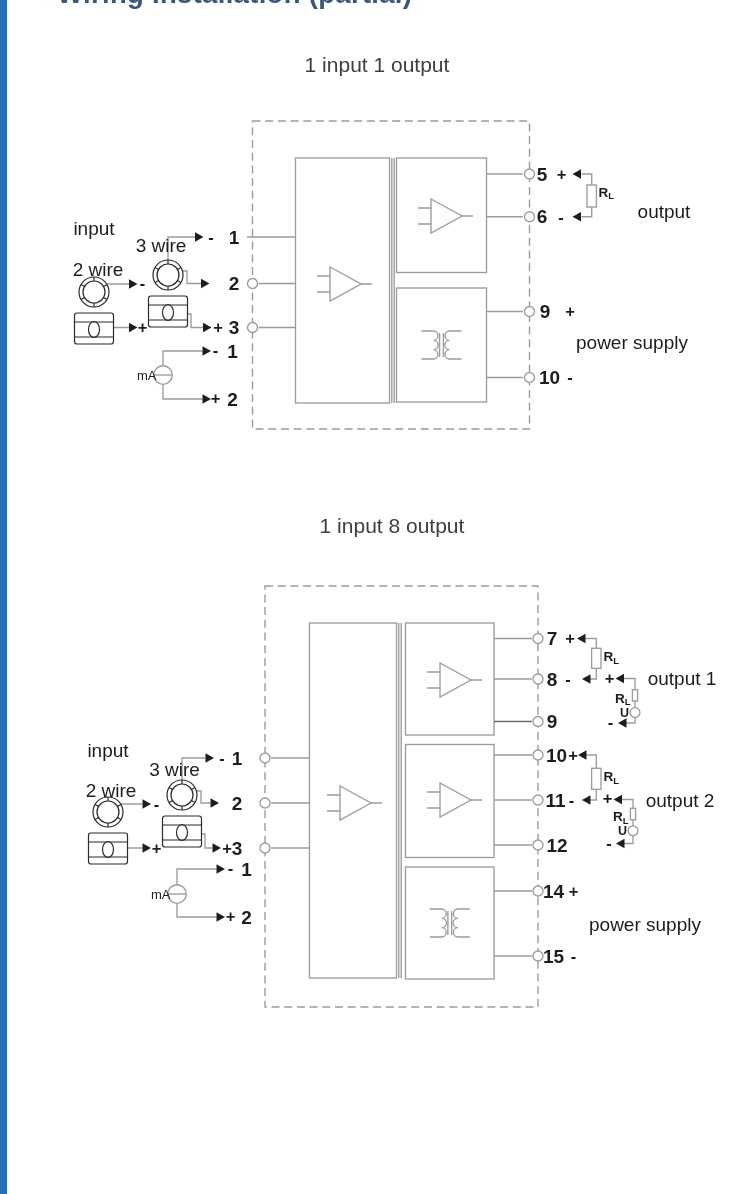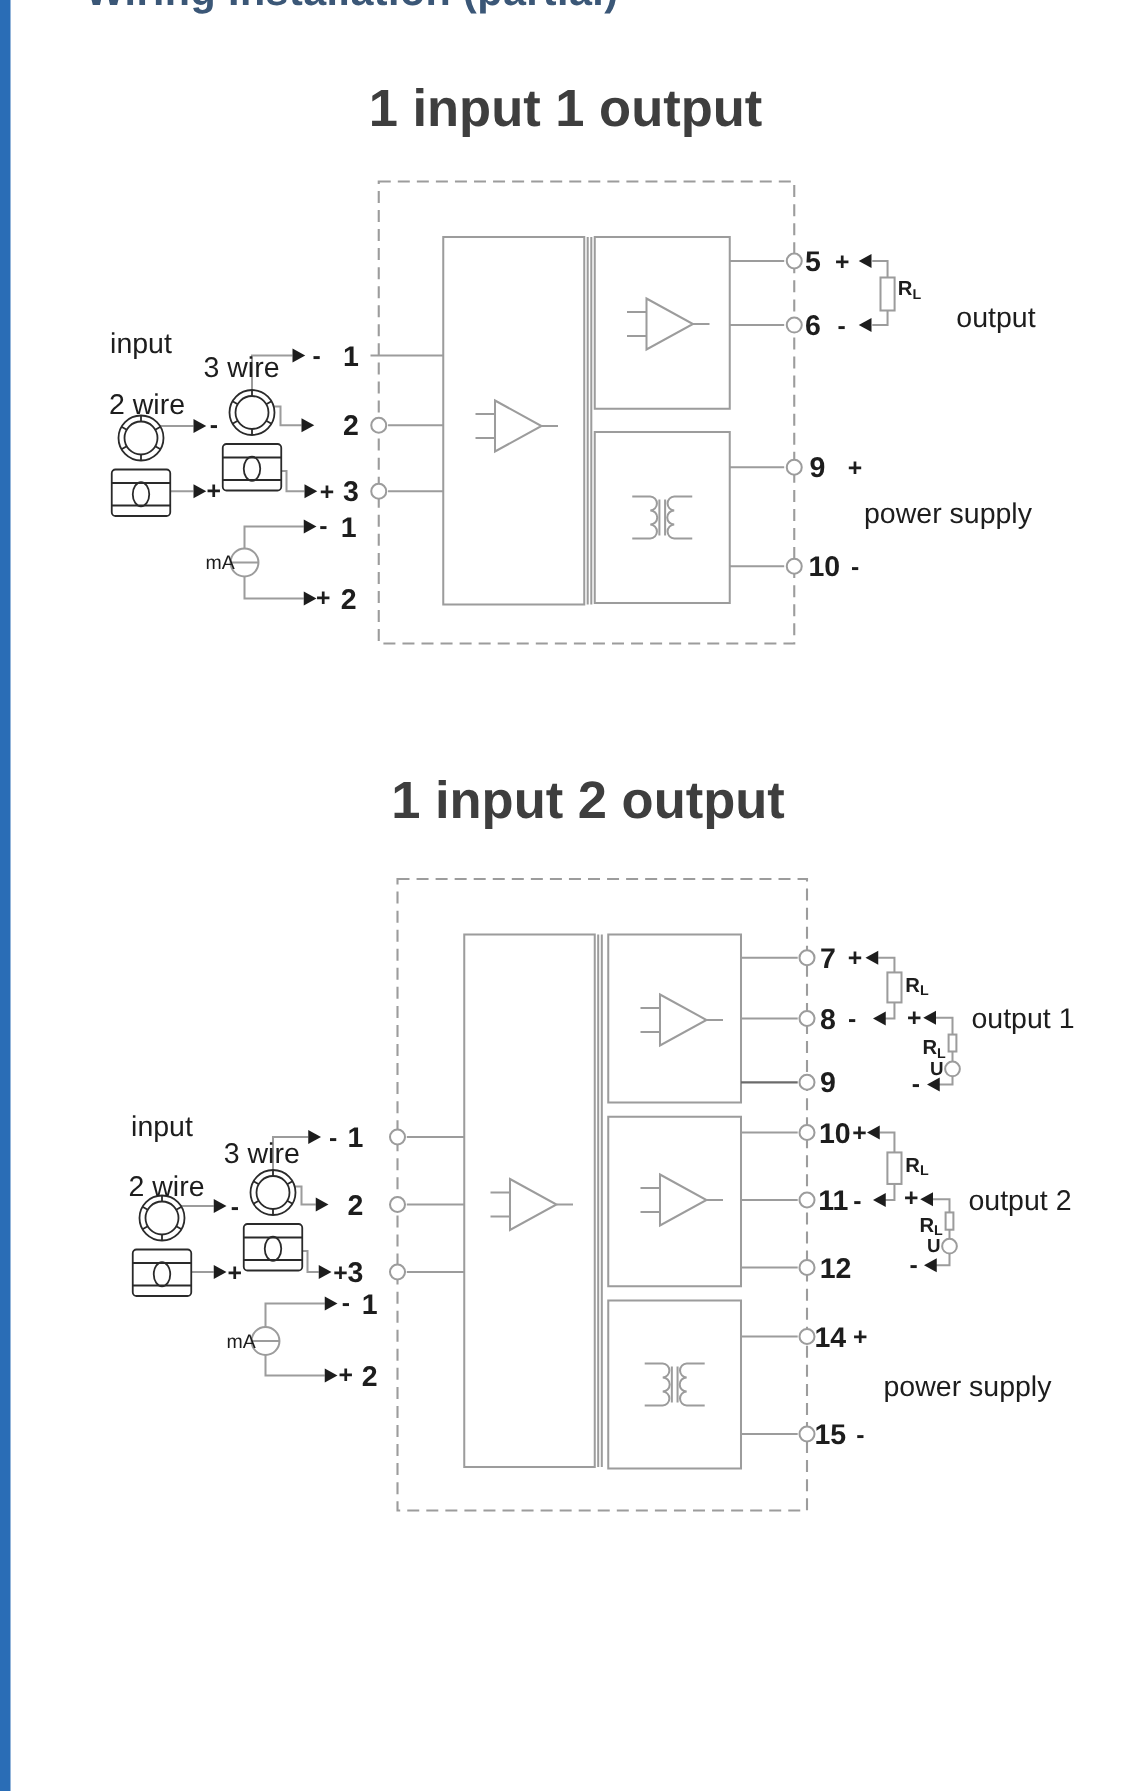--- a/index.html
+++ b/index.html
@@ -1,21 +1,21 @@
 <!DOCTYPE html>
 <html><head>
 <meta charset="utf-8">
 <style>
   *{margin:0;padding:0;box-sizing:border-box}
   html,body{width:754px;height:1194px;overflow:hidden}
   body{position:relative;background:#ffffff;font-family:"Liberation Sans",sans-serif}
   .accent-bar{position:absolute;left:0;top:0;width:7px;height:1194px;background:#2a6db6}
   .page-title{position:absolute;left:57px;top:-22px;font-size:27.5px;font-weight:600;
               color:#3b5777;letter-spacing:.3px;white-space:nowrap}
-  .sec-title{position:absolute;font-size:35px;font-weight:700;color:#3e3e3e;text-align:center;white-space:nowrap}
+  .sec-title{position:absolute;font-size:21px;font-weight:400;color:#3e3e3e;text-align:center;white-space:nowrap}
   .sec-title.t1{left:0;right:0;top:53px}
   .sec-title.t2{left:30px;right:0;top:514px}
   svg.diag{position:absolute;left:0}
   svg text{font-family:"Liberation Sans",sans-serif;fill:#1d1d1d}
   .lbl{font-size:19px}
   .num{font-size:19px;font-weight:600}
   .sgn{font-size:16.5px;font-weight:700}
   .ma{font-size:13px}
   .rl{font-size:13.5px;font-weight:700}
   .rlsub{font-size:9.5px;font-weight:700}
@@ -135,21 +135,21 @@
   <text class="rl" x="598.5" y="196.5"><tspan>R</tspan><tspan class="rlsub" dy="2.5">L</tspan></text>
   <text class="lbl" x="664" y="217.7" text-anchor="middle">output</text>
 
   <text class="num" x="545" y="318.2" text-anchor="middle">9</text>
   <text class="sgn" x="570" y="317.3" text-anchor="middle">+</text>
   <text class="num" x="549.5" y="384.2" text-anchor="middle">10</text>
   <text class="sgn" x="570" y="383.3" text-anchor="middle">-</text>
   <text class="lbl" x="632" y="348.7" text-anchor="middle">power supply</text>
 </svg>
 
-<div class="sec-title t2">1 input 2 output</div>
+<div class="sec-title t2">1 input 8 output</div>
 
 <svg class="diag" style="top:560px" width="754" height="470" viewBox="0 560 754 470">
 
   <rect class="dash" x="265" y="586" width="273" height="421"></rect>
   <g>
     <rect class="gray" x="309.5" y="623" width="87" height="355"></rect>
     <path class="gray" d="M 398.8,623 V 978 M 401.2,623 V 978"></path>
     <rect class="gray" x="405.5" y="623" width="88.5" height="112"></rect>
     <rect class="gray" x="405.5" y="744.5" width="88.5" height="113"></rect>
     <rect class="gray" x="405.5" y="867" width="88.5" height="112"></rect>

